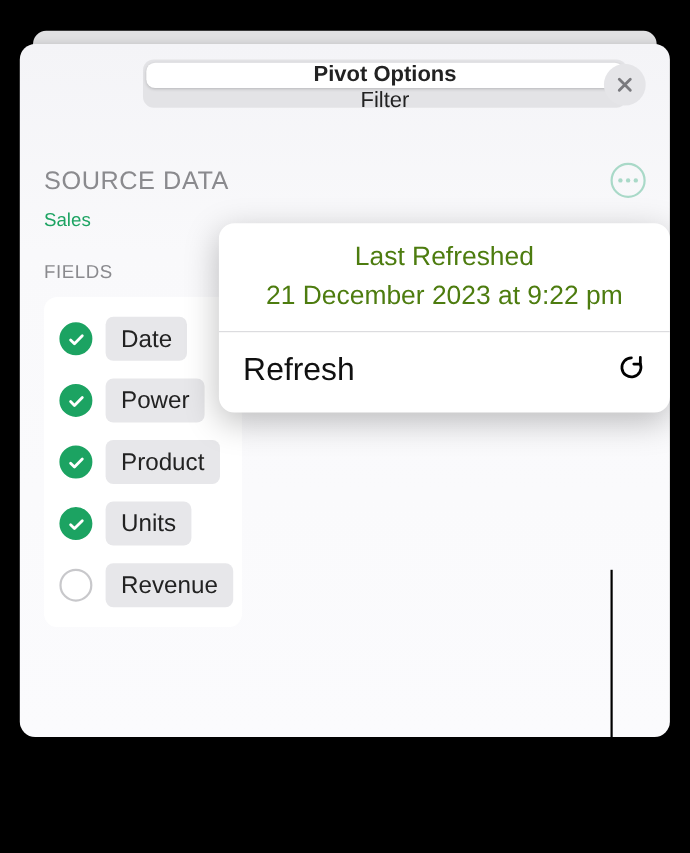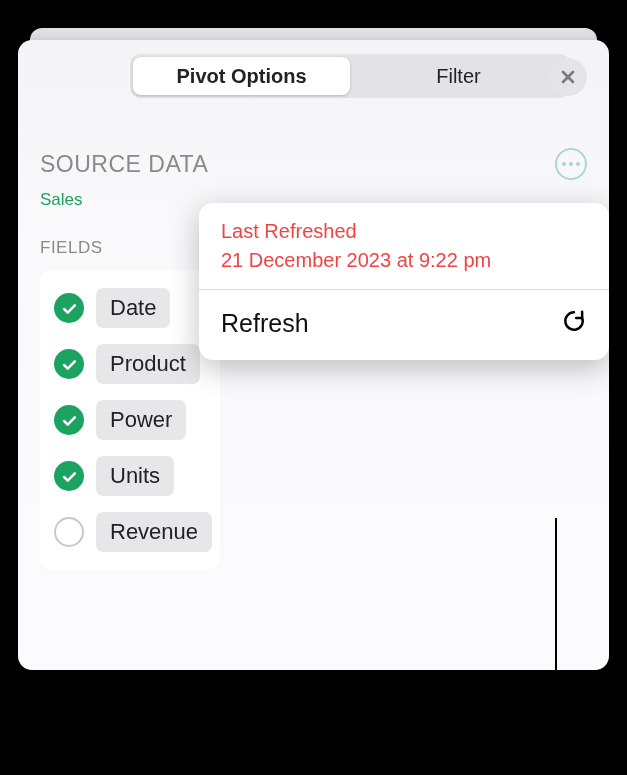--- a/index.html
+++ b/index.html
@@ -44,20 +44,21 @@
       padding: 0 22px;
     }
     .segmented {
       display: flex;
       background: #e3e3e6;
       border-radius: 10px;
       padding: 3px;
       width: 440px;
       height: 44px;
       margin: 0 auto 0 90px;
+      flex-direction: column;
     }
     .segmented .seg {
       flex: 1;
       display: flex;
       align-items: center;
       justify-content: center;
       font-size: 20px;
       color: #222;
       border-radius: 8px;
       cursor: pointer;
@@ -178,37 +179,38 @@
       width: 410px;
       background: #fff;
       border-radius: 14px;
       box-shadow: 0 8px 30px rgba(0,0,0,0.25);
       overflow: hidden;
     }
     .popover-top {
       padding: 14px 22px 14px;
     }
     .popover-label {
-      font-size: 20px;
-      color: #ef4444;
+      font-size: 24px;
+      color: #4d7c0f;
       line-height: 1.45;
+      text-align: center;
     }
     .popover-divider {
       height: 1px;
       background: #d9d9dc;
     }
     .popover-action {
       display: flex;
       align-items: center;
       justify-content: space-between;
       padding: 18px 22px 22px;
       cursor: pointer;
     }
     .popover-action-label {
-      font-size: 25px;
+      font-size: 29px;
       color: #111;
     }
     .refresh-icon svg { width: 26px; height: 26px; }
     .callout-line {
       position: absolute;
       left: 555px;
       top: 518px;
       width: 2px;
       height: 178px;
       background: #000;
@@ -267,29 +269,29 @@
             </svg>
         </div>
         <div class="field-pill">Date</div>
       </div>
       <div class="field-row">
         <div class="checkbox checked">
           <svg viewBox="0 0 16 16">
               <path d="M3 8.5 L6.3 11.8 L13 5" stroke="#fff" stroke-width="2.4" fill="none" stroke-linecap="round" stroke-linejoin="round"></path>
             </svg>
         </div>
-        <div class="field-pill">Product</div>
+        <div class="field-pill">Power</div>
       </div>
       <div class="field-row">
         <div class="checkbox checked">
           <svg viewBox="0 0 16 16">
               <path d="M3 8.5 L6.3 11.8 L13 5" stroke="#fff" stroke-width="2.4" fill="none" stroke-linecap="round" stroke-linejoin="round"></path>
             </svg>
         </div>
-        <div class="field-pill">Power</div>
+        <div class="field-pill">Product</div>
       </div>
       <div class="field-row">
         <div class="checkbox checked">
           <svg viewBox="0 0 16 16">
               <path d="M3 8.5 L6.3 11.8 L13 5" stroke="#fff" stroke-width="2.4" fill="none" stroke-linecap="round" stroke-linejoin="round"></path>
             </svg>
         </div>
         <div class="field-pill">Units</div>
       </div>
       <div class="field-row">

